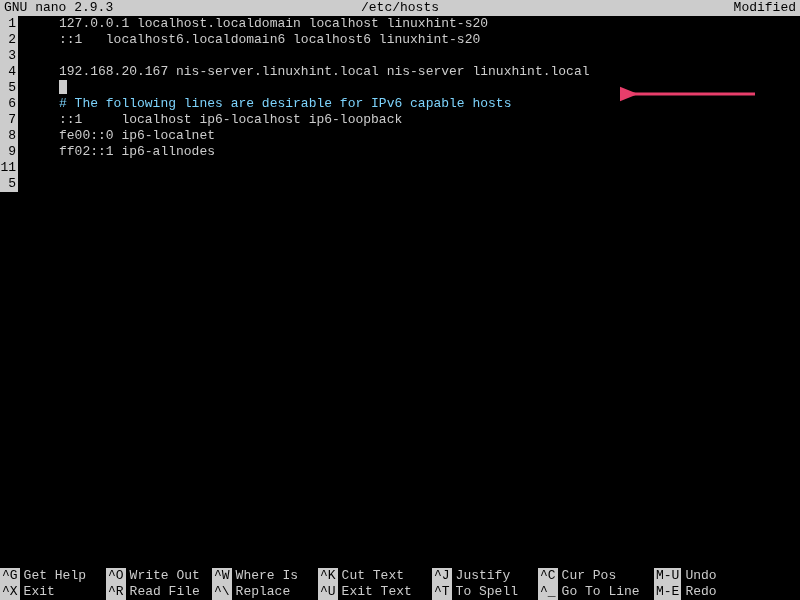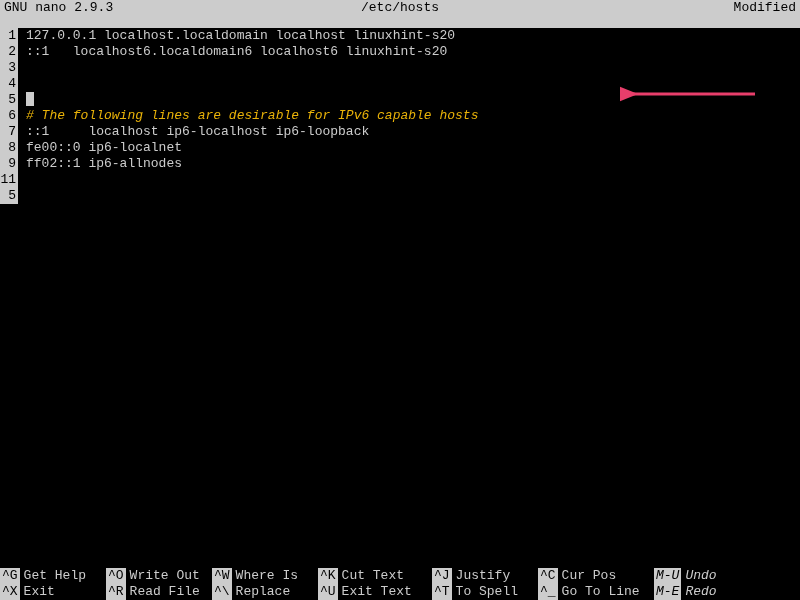--- a/index.html
+++ b/index.html
@@ -9,21 +9,21 @@
       background: #000;
       font-family: 'Courier New', monospace;
       font-size: 13px;
       color: #ccc;
       overflow: hidden;
       position: relative;
     }
     .titlebar {
       background: #ccc;
       color: #000;
-      height: 28px;
+      height: 16px;
       display: flex;
       justify-content: space-between;
       padding: 0 4px;
       line-height: 16px;
     }
     .titlebar-left { text-align: left; }
     .titlebar-center { position: absolute; left: 50%; transform: translateX(-50%); }
     .titlebar-right { text-align: center; }
     .editor {
       position: relative;
@@ -37,22 +37,23 @@
       background: #ccc;
       color: #000;
       width: 18px;
       text-align: right;
       padding-right: 2px;
       flex-shrink: 0;
     }
     .linetext {
       padding-left: 8px;
       white-space: pre;
-    }
-    .comment { color: #eab308; font-style: italic; }
+      margin-left: 33px;
+    }
+    .comment { color: #7dd3fc; }
     .cursor {
       background: #ccc;
       color: #000;
       display: inline-block;
       width: 8px;
       height: 14px;
     }
     .arrow {
       position: absolute;
       top: 84px;
@@ -76,21 +77,21 @@
     .help-item {
       display: flex;
       margin-right: 0;
     }
     .help-item.w1 { width: 106px; }
     .help-item.w2 { width: 106px; }
     .help-item.w3 { width: 106px; }
     .help-item.w4 { width: 114px; }
     .help-item.w5 { width: 106px; }
     .help-item.w6 { width: 116px; }
-    .help-item.w7 { width: 56px; font-style: italic; }
+    .help-item.w7 { width: 56px; }
     .key {
       background: #ccc;
       color: #000;
       padding: 0 2px;
       margin-right: 4px;
       white-space: pre;
     }
     .desc { white-space: pre; }
   </style>
 </head>
@@ -110,20 +111,21 @@
     <div class="line">
       <div class="lineno">2</div>
       <div class="linetext ">::1   localhost6.localdomain6 localhost6 linuxhint-s20</div>
     </div>
     <div class="line">
       <div class="lineno">3</div>
       <div class="linetext "></div>
     </div>
     <div class="line">
       <div class="lineno">4</div>
+      <div class="linetext ">192.168.20.167 nis-server.linuxhint.local nis-server linuxhint.local</div>
     </div>
     <div class="line">
       <div class="lineno">5</div>
       <div class="linetext "><span class="cursor"></span></div>
     </div>
     <div class="line">
       <div class="lineno">6</div>
       <div class="linetext comment"># The following lines are desirable for IPv6 capable hosts</div>
     </div>
     <div class="line">

